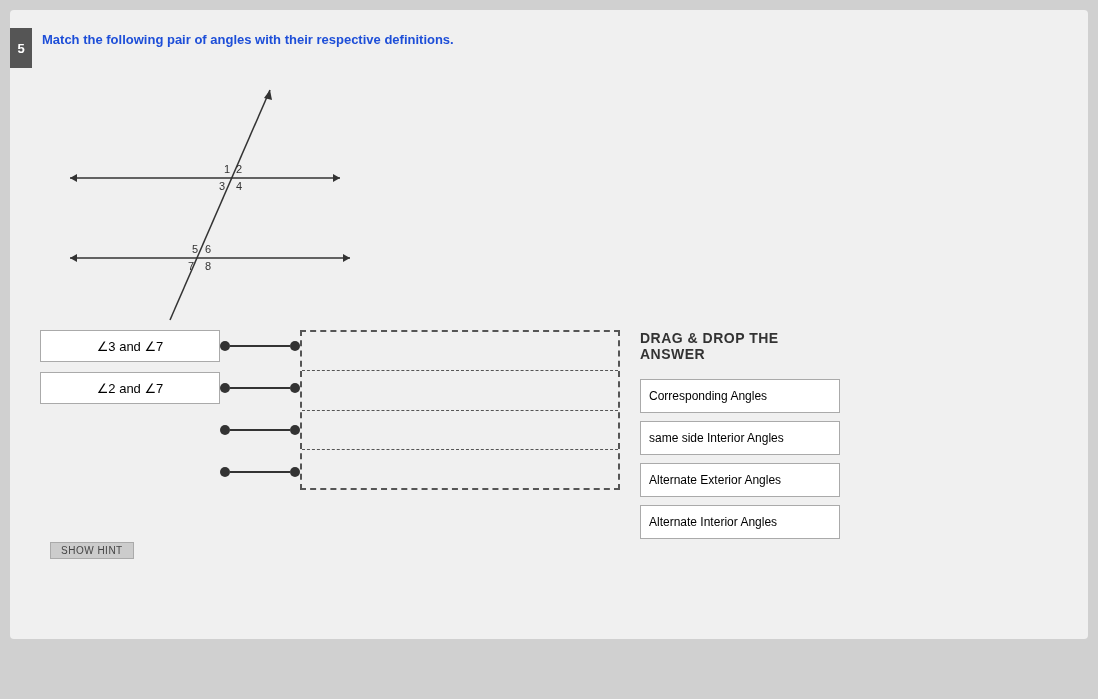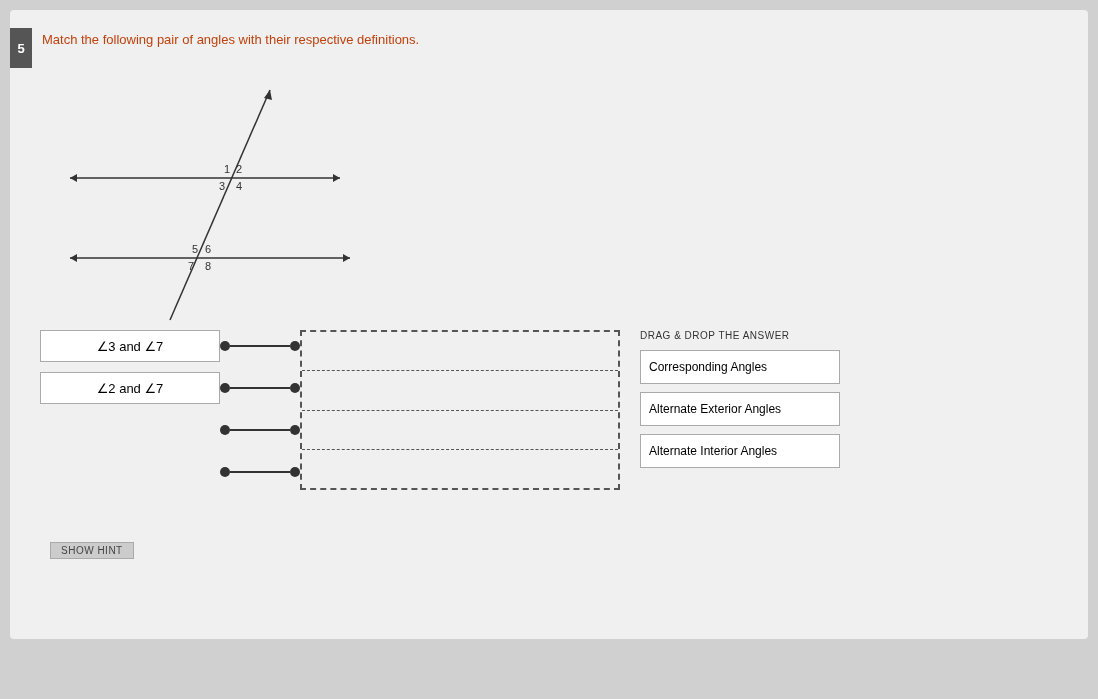--- a/index.html
+++ b/index.html
@@ -33,21 +33,22 @@
       align-items: center;
       justify-content: center;
       font-weight: bold;
       font-size: 13px;
     }
     .question-text {
       position: absolute;
       top: 22px;
       left: 32px;
       font-size: 13px;
-      color: #c2410c;
+      color: #1d4ed8;
+      font-weight: bold;
     }
 
     
     .diagram-area {
       position: absolute;
       top: 50px;
       left: 30px;
       width: 320px;
       height: 280px;
     }
@@ -132,25 +133,25 @@
 
     
     .right-column {
       display: flex;
       flex-direction: column;
       gap: 8px;
       margin-left: 20px;
       width: 200px;
     }
     .drag-label {
-      font-size: 10px;
-      font-weight: normal;
+      font-size: 14px;
+      font-weight: bold;
       color: #333;
       letter-spacing: 0.5px;
-      margin-bottom: 1px;
+      margin-bottom: 9px;
     }
     .answer-box {
       border: 1px solid #aaa;
       background: #fff;
       padding: 16px 8px;
       font-size: 12px;
       height: 28px;
       display: flex;
       align-items: center;
       cursor: grab;
@@ -256,20 +257,21 @@
     <div class="drop-zone">
       <div class="drop-row"></div>
       <div class="drop-row"></div>
       <div class="drop-row"></div>
       <div class="drop-row"></div>
     </div>
 
     <div class="right-column">
       <div class="drag-label">DRAG &amp; DROP THE ANSWER</div>
       <div class="answer-box">Corresponding Angles</div>
+      <div class="answer-box">same side Interior Angles</div>
       <div class="answer-box">Alternate Exterior Angles</div>
       <div class="answer-box">Alternate Interior Angles</div>
     </div>
   </div>
 
   <button class="show-hint-btn">SHOW HINT</button>
 
 </div>
 
 </body></html>

